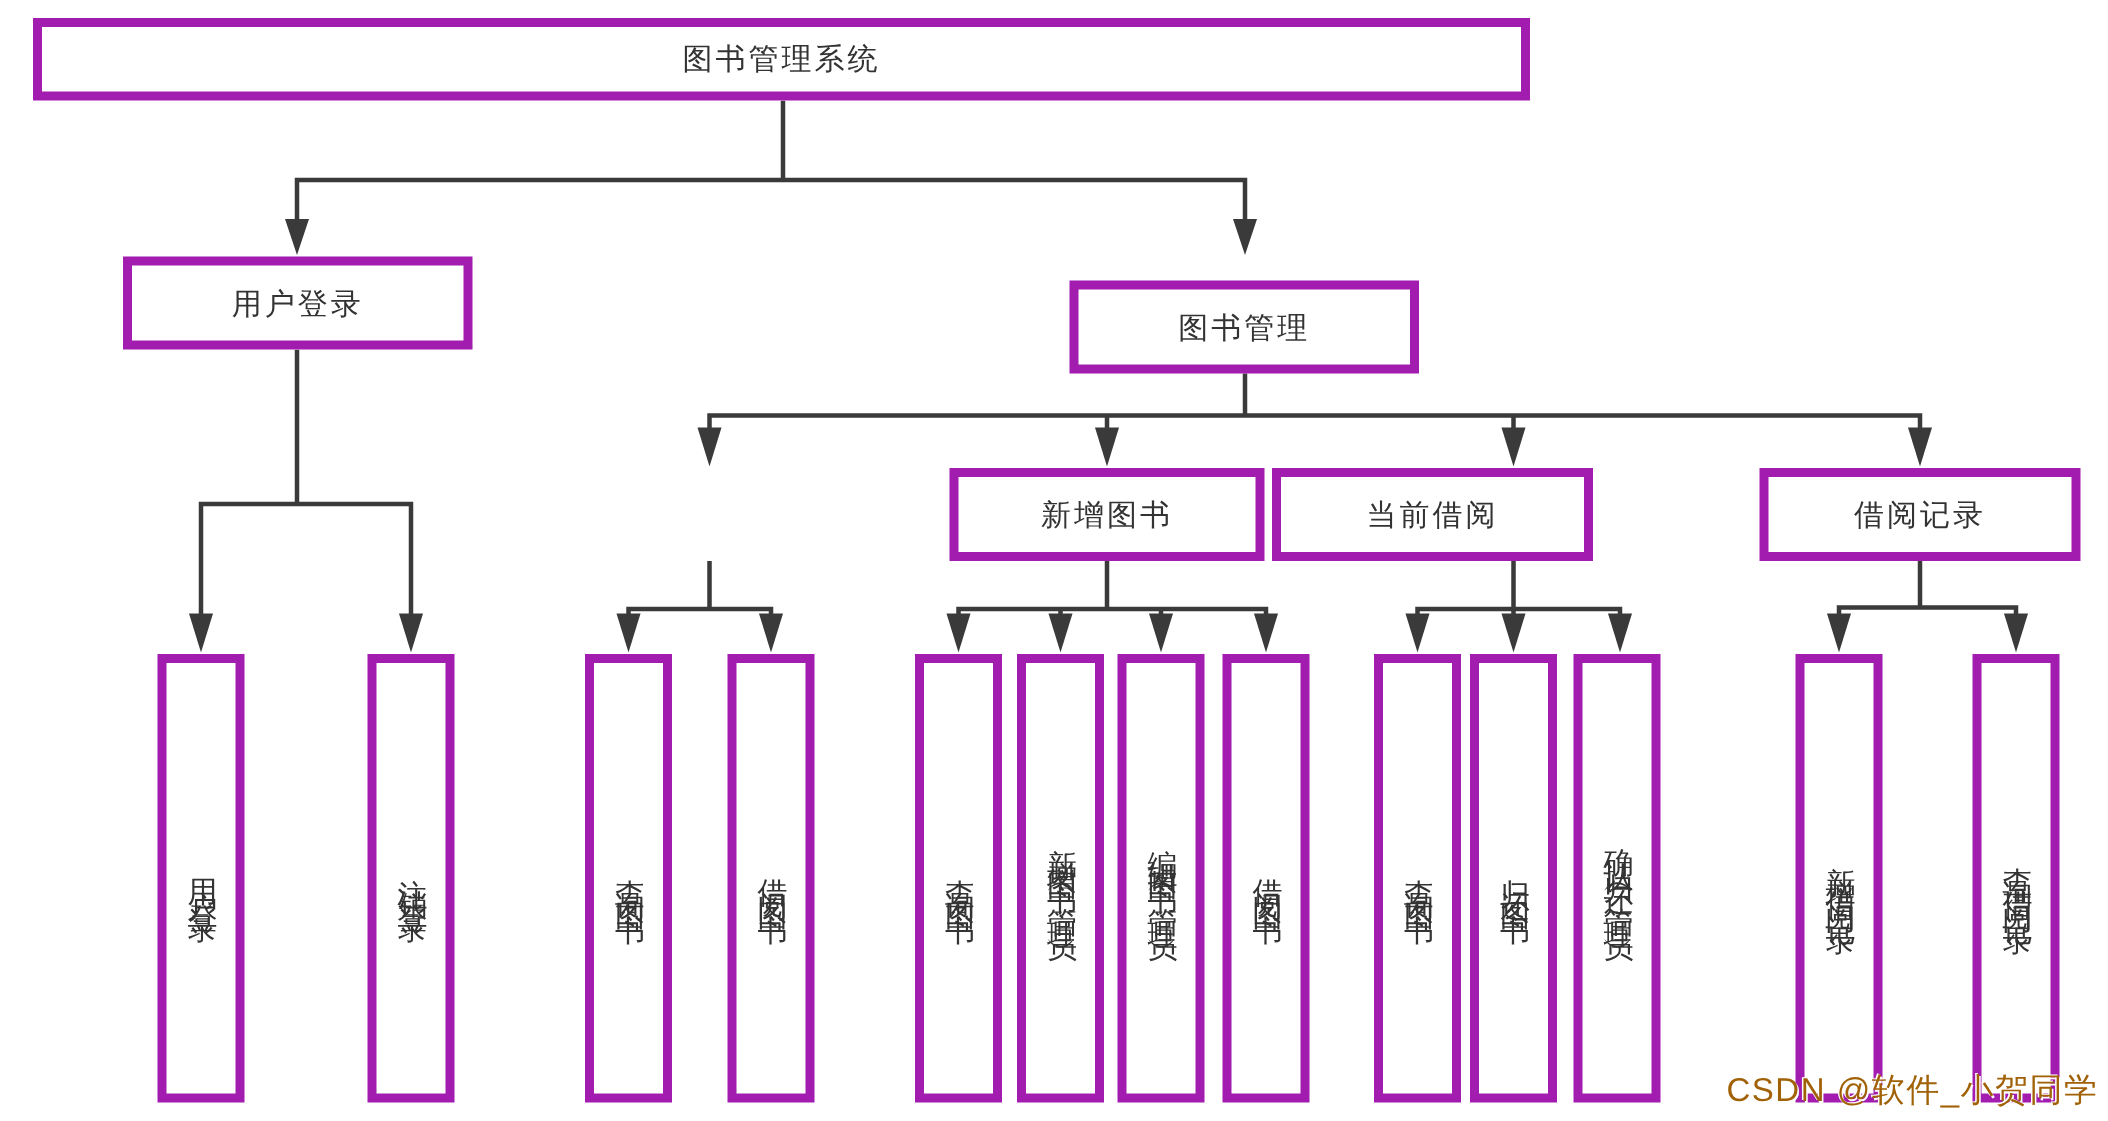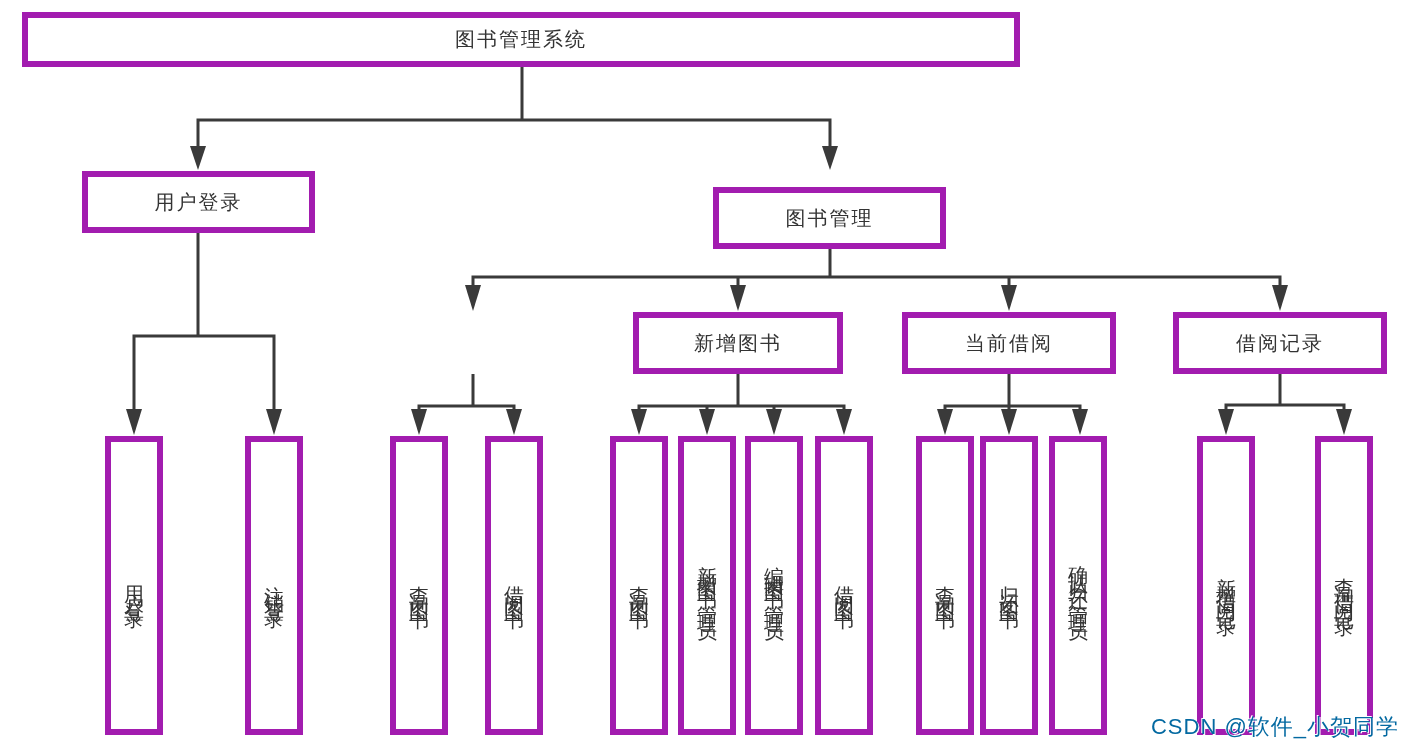--- a/index.html
+++ b/index.html
@@ -37,35 +37,35 @@
     line-height: 1.15;
     color: #333333;
     max-height: 290px;
   }
   
   .root-box  { left: 22px;  top: 12px;  width: 998px; height: 55px; }
   .l2a { left: 82px;  top: 171px; width: 233px; height: 62px; }
   .l2b { left: 713px; top: 187px; width: 233px; height: 62px; }
   .l3a { left: 363px;  top: 312px; width: 220px; height: 62px; }
   .l3b { left: 633px;  top: 312px; width: 210px; height: 62px; }
-  .l3c { left: 902px;  top: 312px; width: 214px; height: 62px; }
+  .l3c { left: 848px;  top: 312px; width: 214px; height: 62px; }
   .l3d { left: 1173px; top: 312px; width: 214px; height: 62px; }
   
   .g1-0 { left: 105px; }  .g1-1 { left: 245px; }
   .g2-0 { left: 390px; }  .g2-1 { left: 485px; }
   .g3-0 { left: 610px; }  .g3-1 { left: 678px; }  .g3-2 { left: 745px; }  .g3-3 { left: 815px; }
   .g4-0 { left: 916px; }  .g4-1 { left: 980px; }  .g4-2 { left: 1049px; }
   .g5-0 { left: 1197px; } .g5-1 { left: 1315px; }
   .watermark {
     position: absolute;
     top: 712px;
     right: 6px;
     font-size: 22px;
     letter-spacing: 1px;
-    color: #0369a1;
+    color: #a16207;
     text-shadow: 1px 1px 0 #ffffff, -1px -1px 0 #ffffff;
     z-index: 3;
     white-space: nowrap;
   }
 </style>
 </head>
 <body>
 
 <div class="canvas">
 

